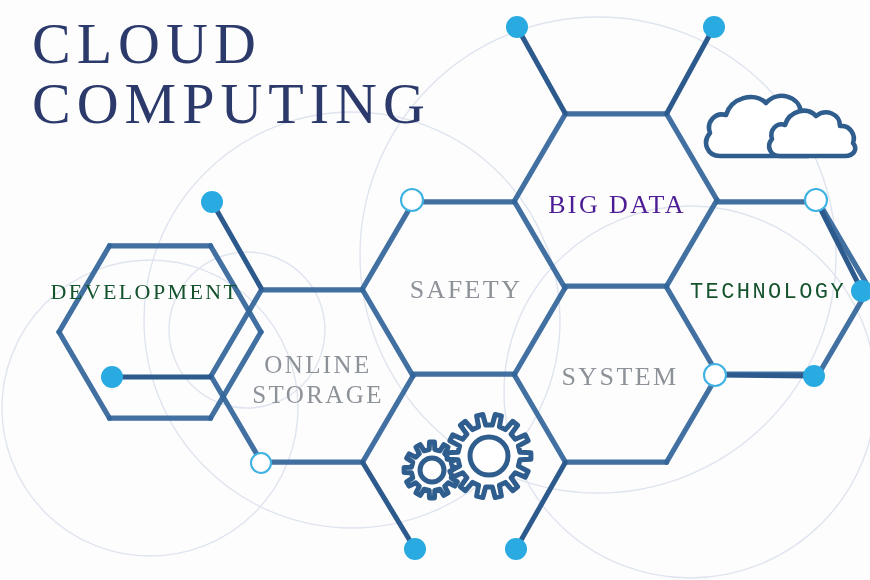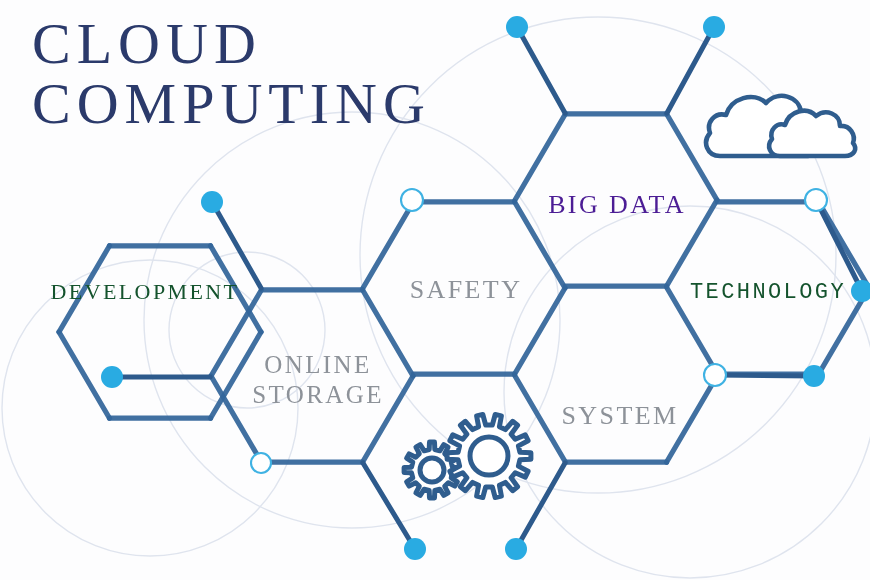--- a/index.html
+++ b/index.html
@@ -136,16 +136,16 @@
     <div class="title-line">COMPUTING</div>
   </div>
 
   <div id="labels">
       <div class="hex-label" style="left: 145px; top: 292px; font-size: 22px; color: #14532d;">DEVELOPMENT</div>
       <div class="hex-label" style="left: 318px; top: 379px; font-size: 25px; color: rgb(141, 146, 153);">ONLINE
 STORAGE</div>
       <div class="hex-label" style="left: 466px; top: 290px; font-size: 26px; color: rgb(141, 146, 153);">SAFETY</div>
       <div class="hex-label" style="left: 617px; top: 205px; font-size: 26px; color: #4c1d95;">BIG DATA</div>
       <div class="hex-label" style="left: 768px; top: 293px; font-size: 22px; color: #14532d; font-family: Liberation Mono, monospace;">TECHNOLOGY</div>
-      <div class="hex-label" style="left: 620px; top: 377px; font-size: 26px; color: rgb(141, 146, 153); margin-top: 39px;">SYSTEM</div>
+      <div class="hex-label" style="left: 620px; top: 377px; font-size: 26px; color: rgb(141, 146, 153);">SYSTEM</div>
     </div>
 
 </div>
 
 </body></html>

